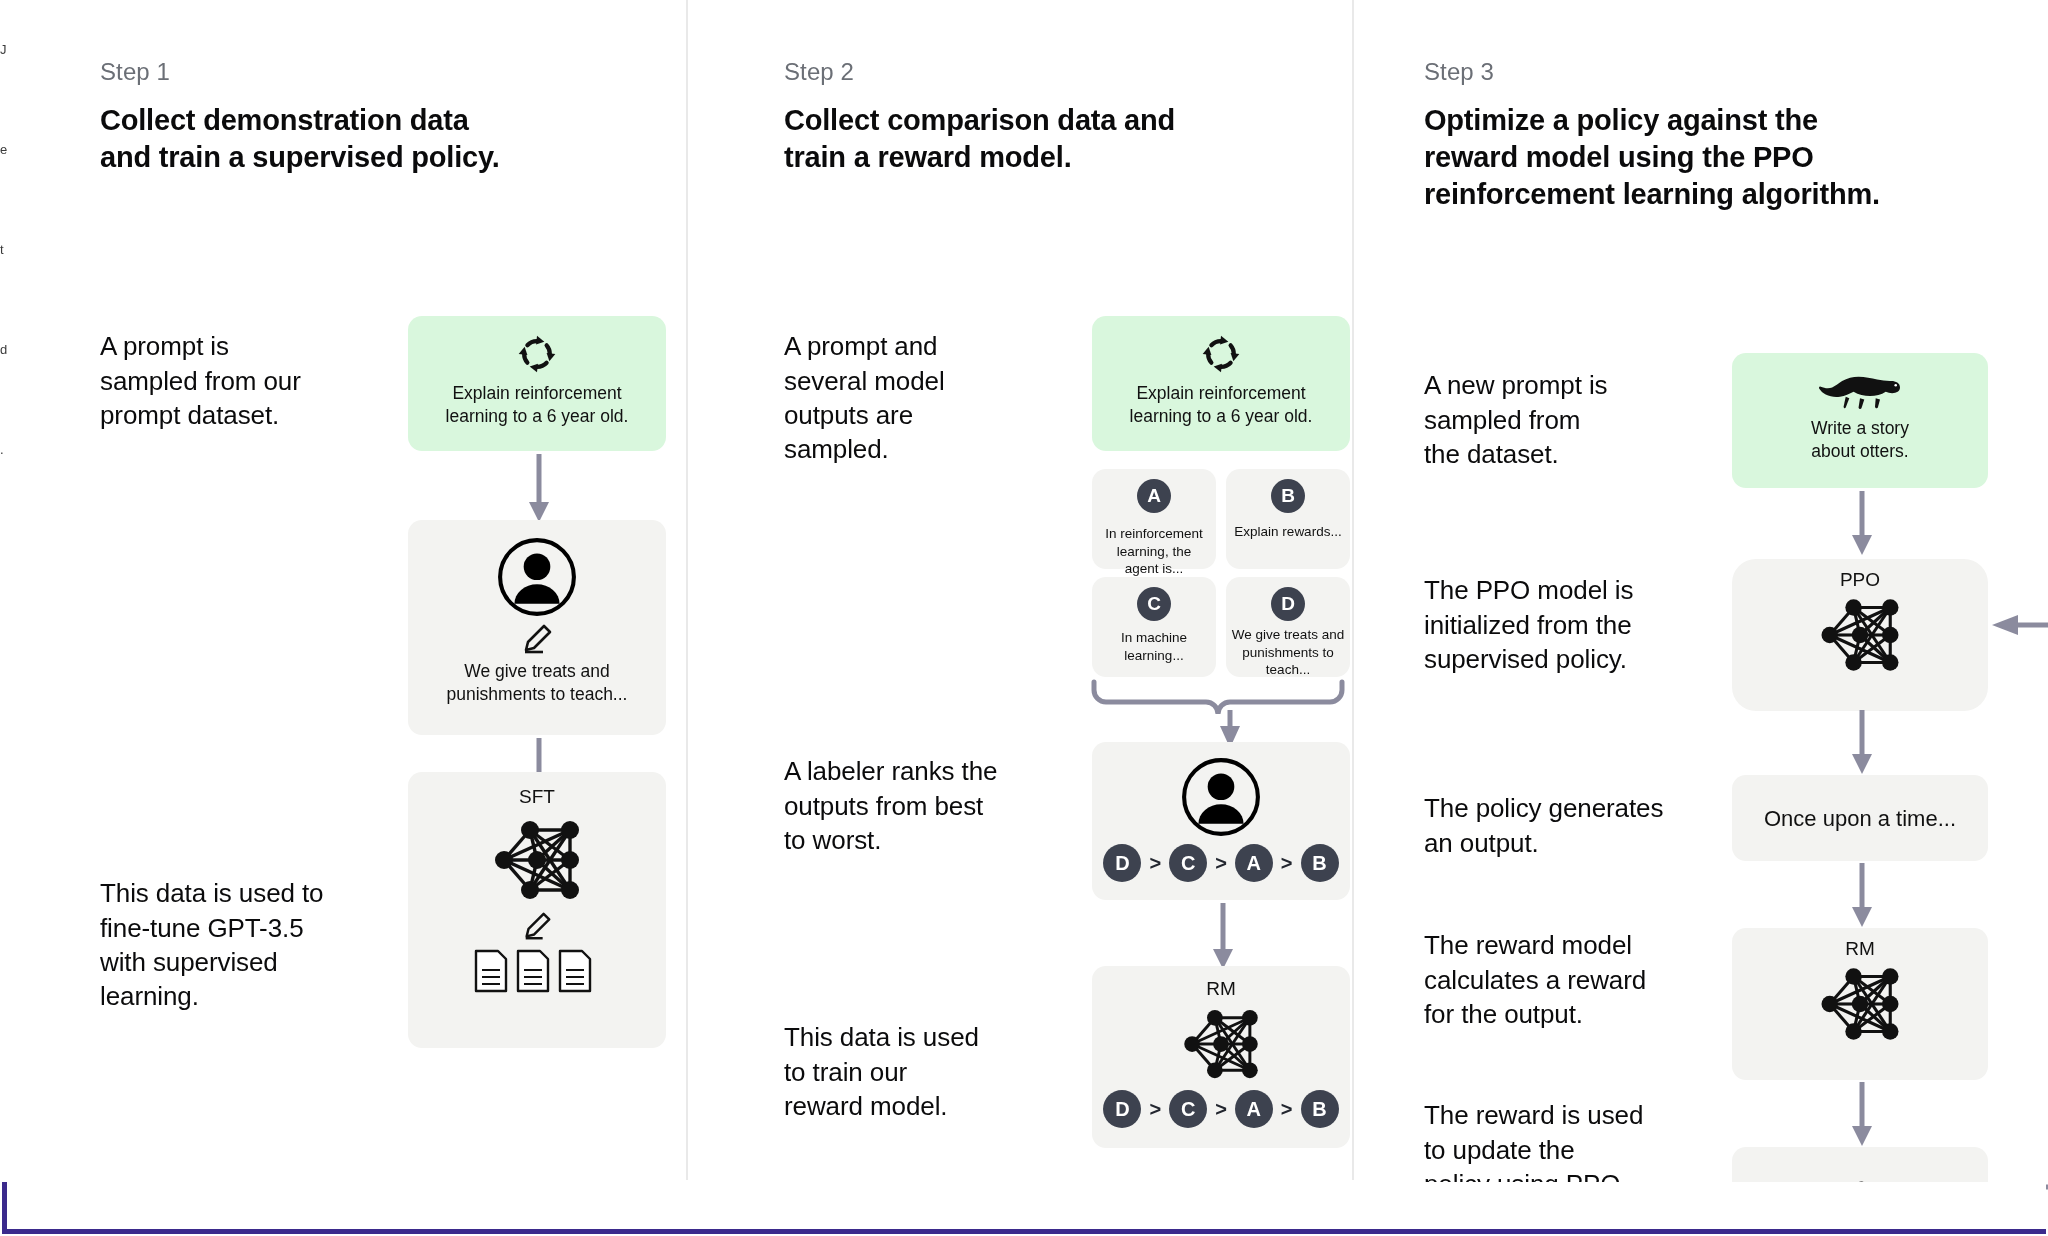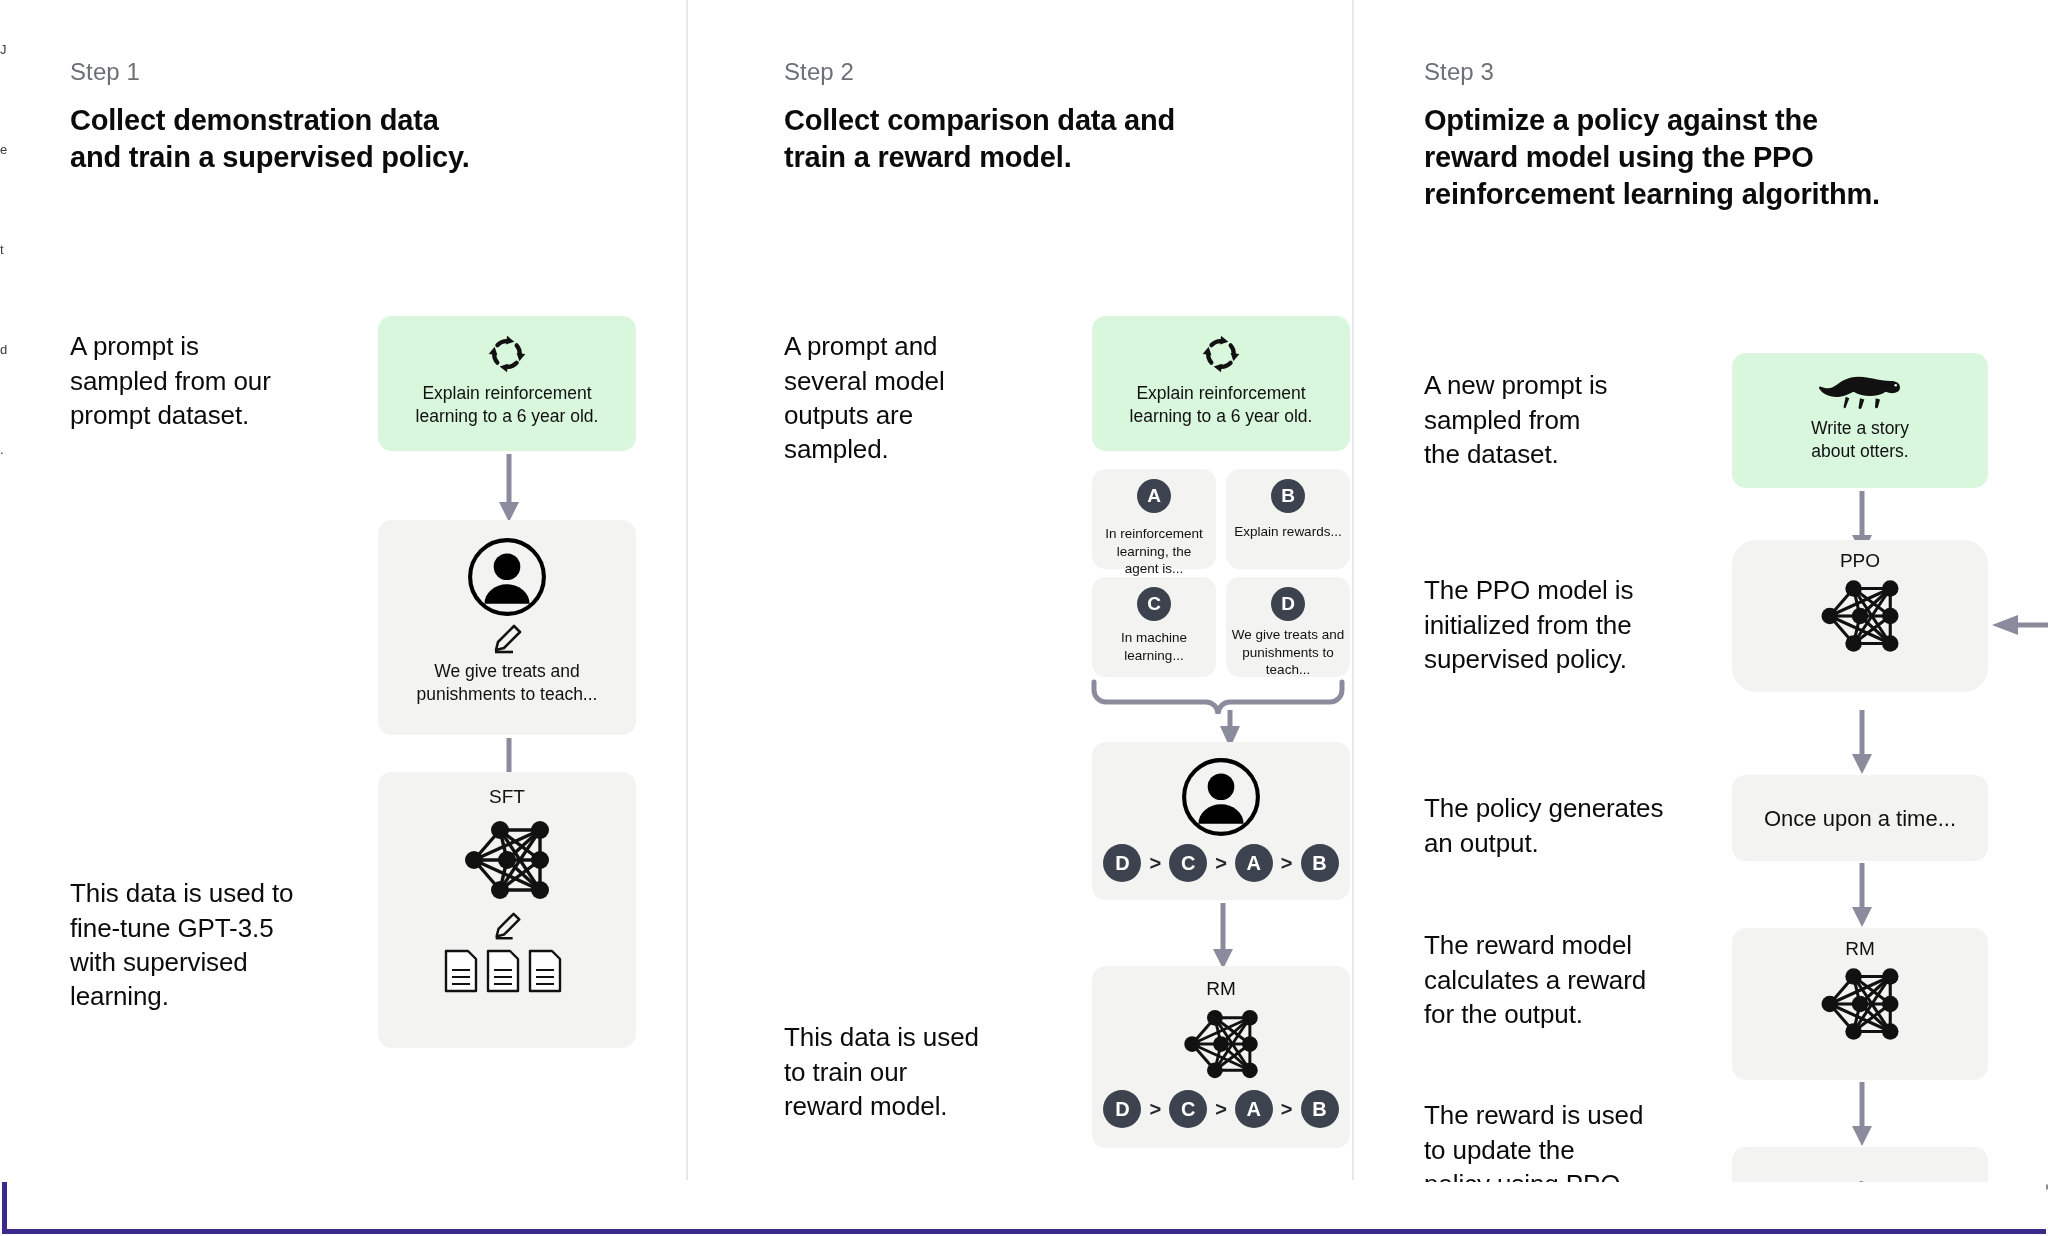--- a/index.html
+++ b/index.html
@@ -32,21 +32,21 @@
 
   .columns {
     position: absolute; left: 0; top: 0;
     width: 2048px; height: 1180px;
     display: flex;
   }
   .col {
     position: relative;
     padding-top: 58px;
   }
-  .col-1 { width: 686px; padding-left: 70px; }
+  .col-1 { width: 686px; padding-left: 100px; }
   .col-2 { width: 666px; padding-left: 96px; border-left: 2px solid #e9e9e9; }
   .col-3 { width: 696px; padding-left: 70px; border-left: 2px solid #e9e9e9; }
 
   .step-label {
     font-size: 24px; color: #6b6f76; font-weight: 400;
     margin-bottom: 16px; letter-spacing: 0.1px;
   }
   .step-title {
     font-size: 29px; font-weight: 700; color: #0b0b0c;
     line-height: 1.28; letter-spacing: -0.2px;
@@ -254,20 +254,23 @@
     <div class="col col-2">
       <div class="step-label">Step 2</div>
       <div class="step-title">Collect comparison data and
 train a reward model.</div>
 
       <div class="body-row" style="height:1000px;">
         <div class="desc" style="left:0; top:153px; width:260px;">A prompt and
 several model
 outputs are
 sampled.</div>
+        <div class="desc" style="left:0; top:578px; width:280px;">A labeler ranks the
+outputs from best
+to worst.</div>
         <div class="desc" style="left:0; top:844px; width:270px;">This data is used
 to train our
 reward model.</div>
 
         <div class="card green" style="left:308px; top:140px; width:258px; height:135px;">
           <div class="icon-center" style="padding-top:16px;">
             <svg width="44" height="44" viewBox="0 0 48 48">
               <g fill="none" stroke="#111" stroke-width="4.6" stroke-linecap="round">
                 <path d="M13.5 14.5 A14 14 0 0 1 24 10"></path>
                 <path d="M34.5 14.5 A14 14 0 0 1 38 24"></path>
@@ -436,21 +439,21 @@
           </div>
           <div class="card-text" style="margin-top:6px; padding:0 12px;">Write a story
 about otters.</div>
         </div>
 
         <svg class="arrow-svg" style="left:423px; top:278px; width:30px; height:66px;">
           <line x1="15" y1="0" x2="15" y2="48" stroke="#8b8b9e" stroke-width="5"></line>
           <polygon points="15,64 5,44 25,44" fill="#8b8b9e"></polygon>
         </svg>
 
-        <div class="card" style="left:308px; top:327px; width:256px; height:152px;border-radius:24px;">
+        <div class="card" style="left:308px; top:346px; width:256px; height:152px;border-radius:24px;">
           <div class="card-label" style="margin-top:10px;">PPO</div>
           <div class="icon-center" style="margin-top:0px;">
             <svg width="106" height="88" viewBox="0 0 110 96">
               <g stroke="#111" stroke-width="3.4">
                 <line x1="22" y1="48" x2="48" y2="18"></line>
                   <line x1="22" y1="48" x2="88" y2="18"></line>
                 <line x1="22" y1="48" x2="55" y2="48"></line>
                   <line x1="22" y1="48" x2="48" y2="78"></line>
                 <line x1="22" y1="48" x2="88" y2="78"></line>
                 <line x1="48" y1="18" x2="88" y2="18"></line>

